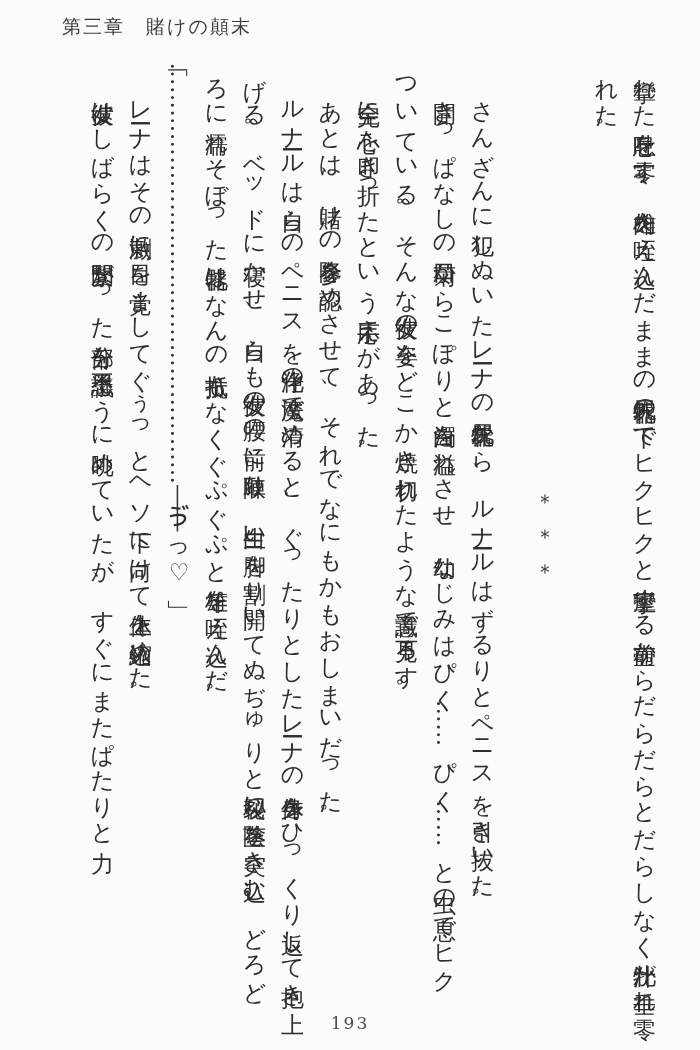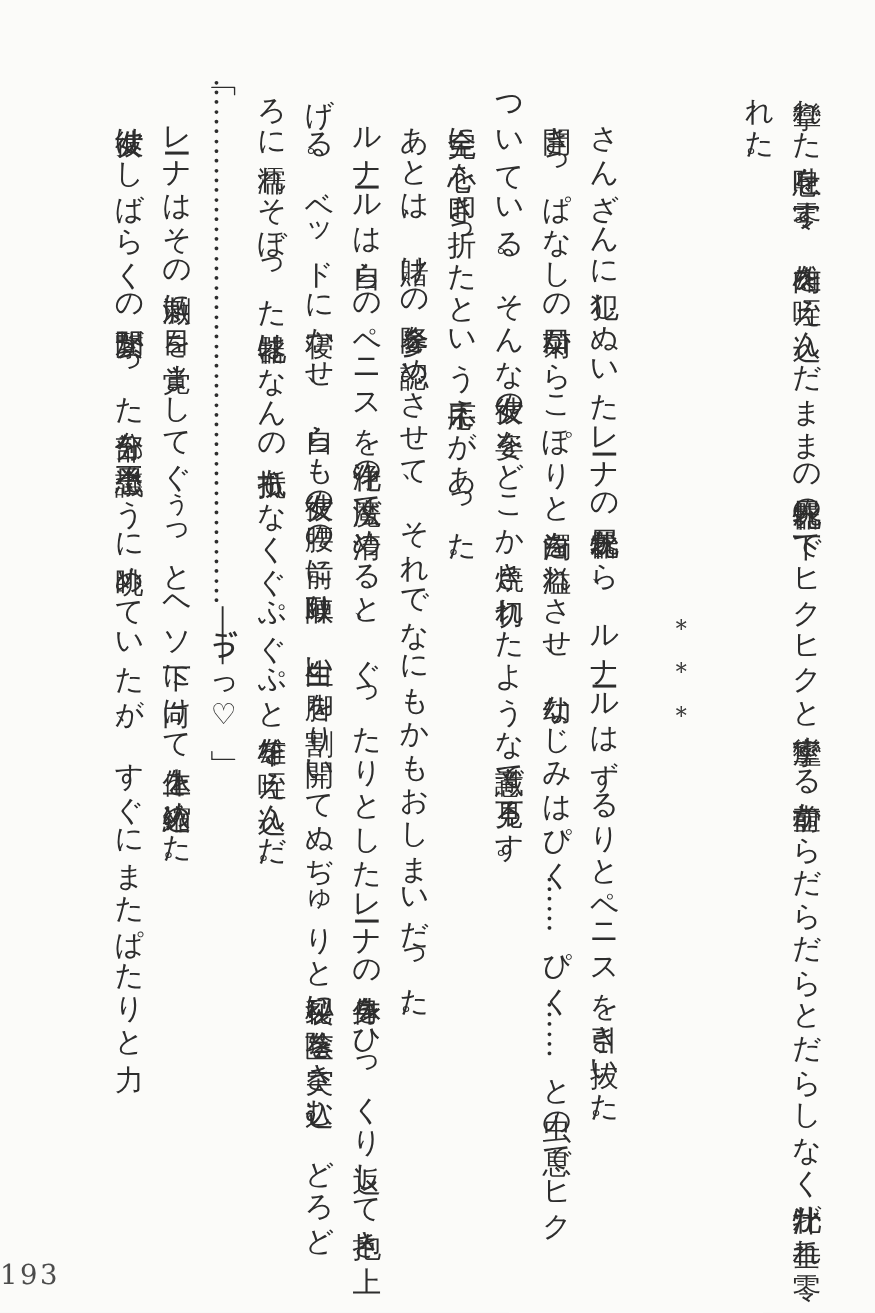--- a/index.html
+++ b/index.html
@@ -39,30 +39,32 @@
   .separator {
     margin: 0 24px;
     text-align: center;
     font-size: 21px;
     letter-spacing: 14px;
     color: #3a3a3a;
   }
   .page-number {
     position: absolute;
     bottom: 17px; left: 0; right: 0;
-    font-size: 22px;
+    text-align: center;
+    font-size: 17px;
     letter-spacing: 2px;
     color: #4c4c4c;
   }
 </style>
 </head>
 <body>
 
 <div class="page">
 
+  <div class="running-title">第三章　賭けの顛末</div>
 
   <div class="text-block">
 
     <p class="para">攣れた吐息を零す。雄肉を咥え込んだままの尻牝器の下でヒクヒクと痙攣する前壺からだらだらとだらしなく牝汁が垂れ零れた。</p>
 
     <div class="separator">＊＊＊</div>
 
     <p class="para indent">さんざんに犯しぬいたレーナの尻牝器から、ルナールはずるりとペニスを引き抜いた。</p>
 
     <p class="para indent">開きっぱなしの菊口からこぽりと白濁を溢れさせ、幼なじみはぴく……ぴく……と虫の息でヒクついている。そんな彼女の姿をどこか焼き切れたような意識で見下ろす。</p>

